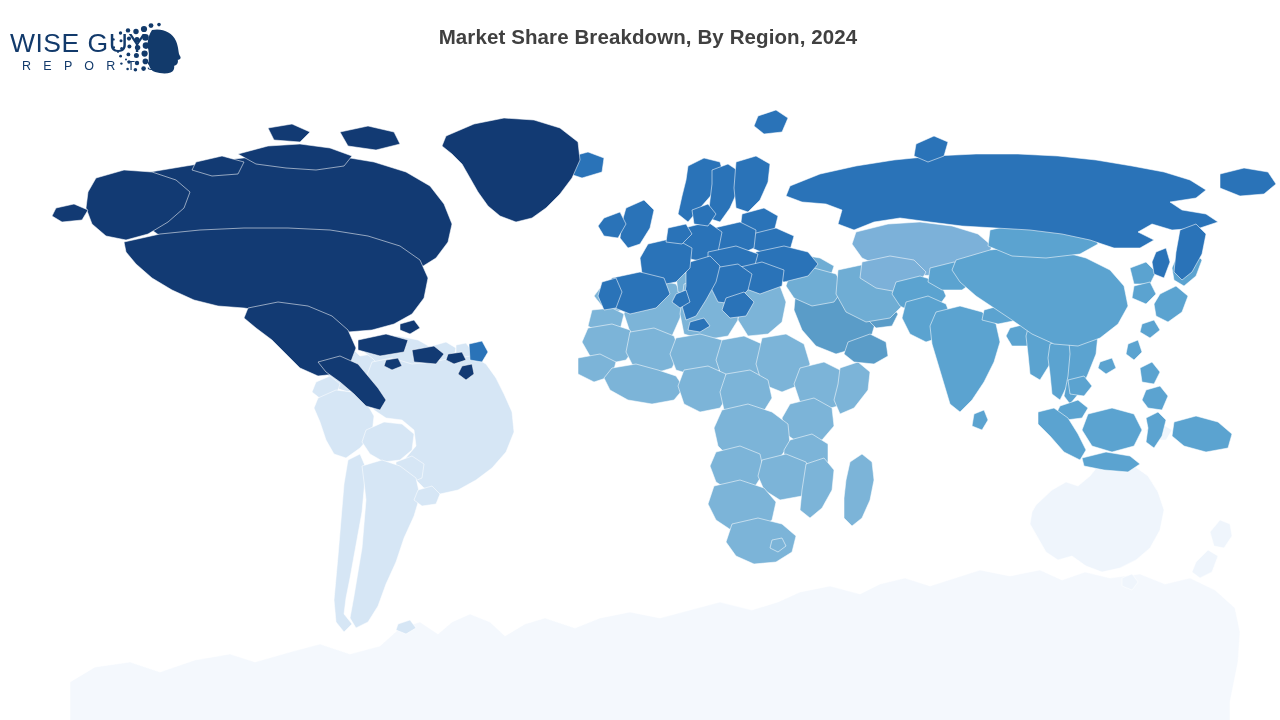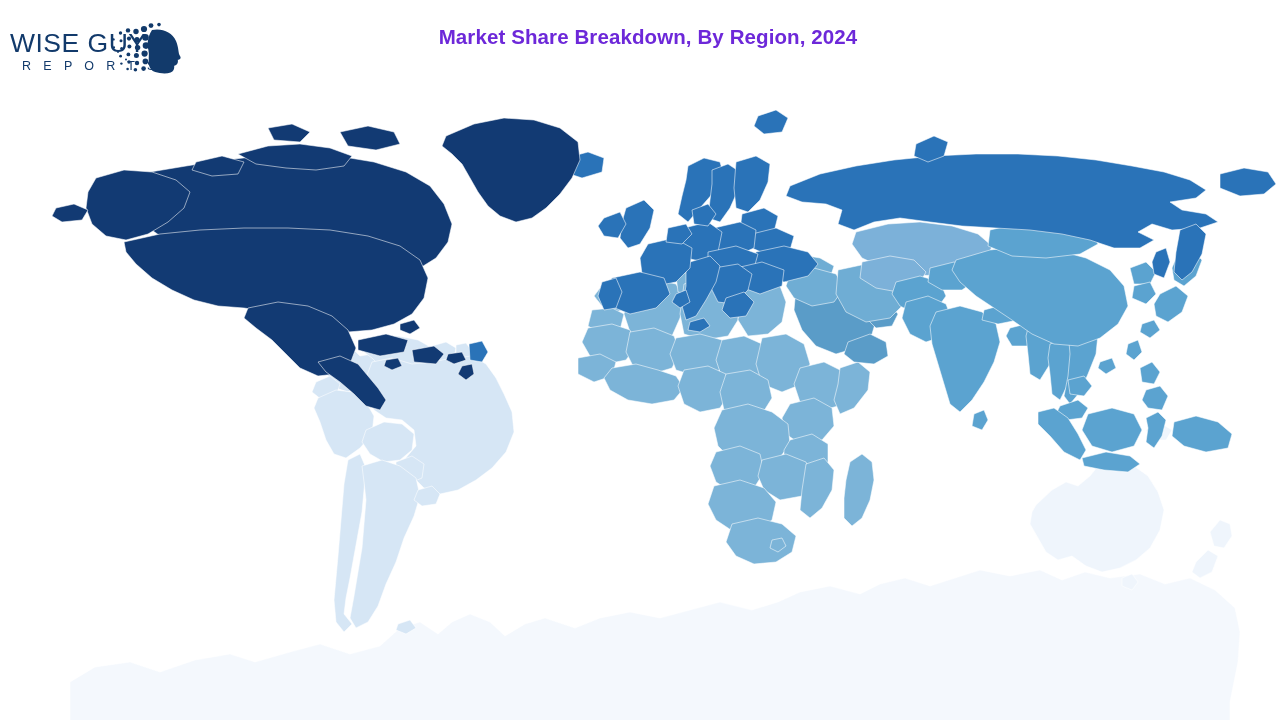--- a/index.html
+++ b/index.html
@@ -12,21 +12,21 @@
   #page { position:relative; width:1076px; height:720px; background:#fff;margin-top:16px; }
 
   
   #logo { position:absolute; left:8px; top:6px; width:186px; height:56px; }
   #logo svg { display:block; }
 
   
   #chart-title {
     position:absolute; left:0; top:9px; width:1280px;
     text-align:center;
-    font-size:20.5px; font-weight:bold; color:#6d28d9;
+    font-size:20.5px; font-weight:bold; color:#404040;
     letter-spacing:.1px;
     font-family:"Liberation Sans", sans-serif;
     padding-left:16px;
   }
 
   
   #map-wrap { position:absolute; left:0; top:46px; width:1280px; height:674px; }
   #world-map { display:block; width:1280px; height:674px; }
   #world-map path { stroke:#ffffff; stroke-width:.55; stroke-linejoin:round; vector-effect:non-scaling-stroke; }
   .legend-hidden { display:none; }

